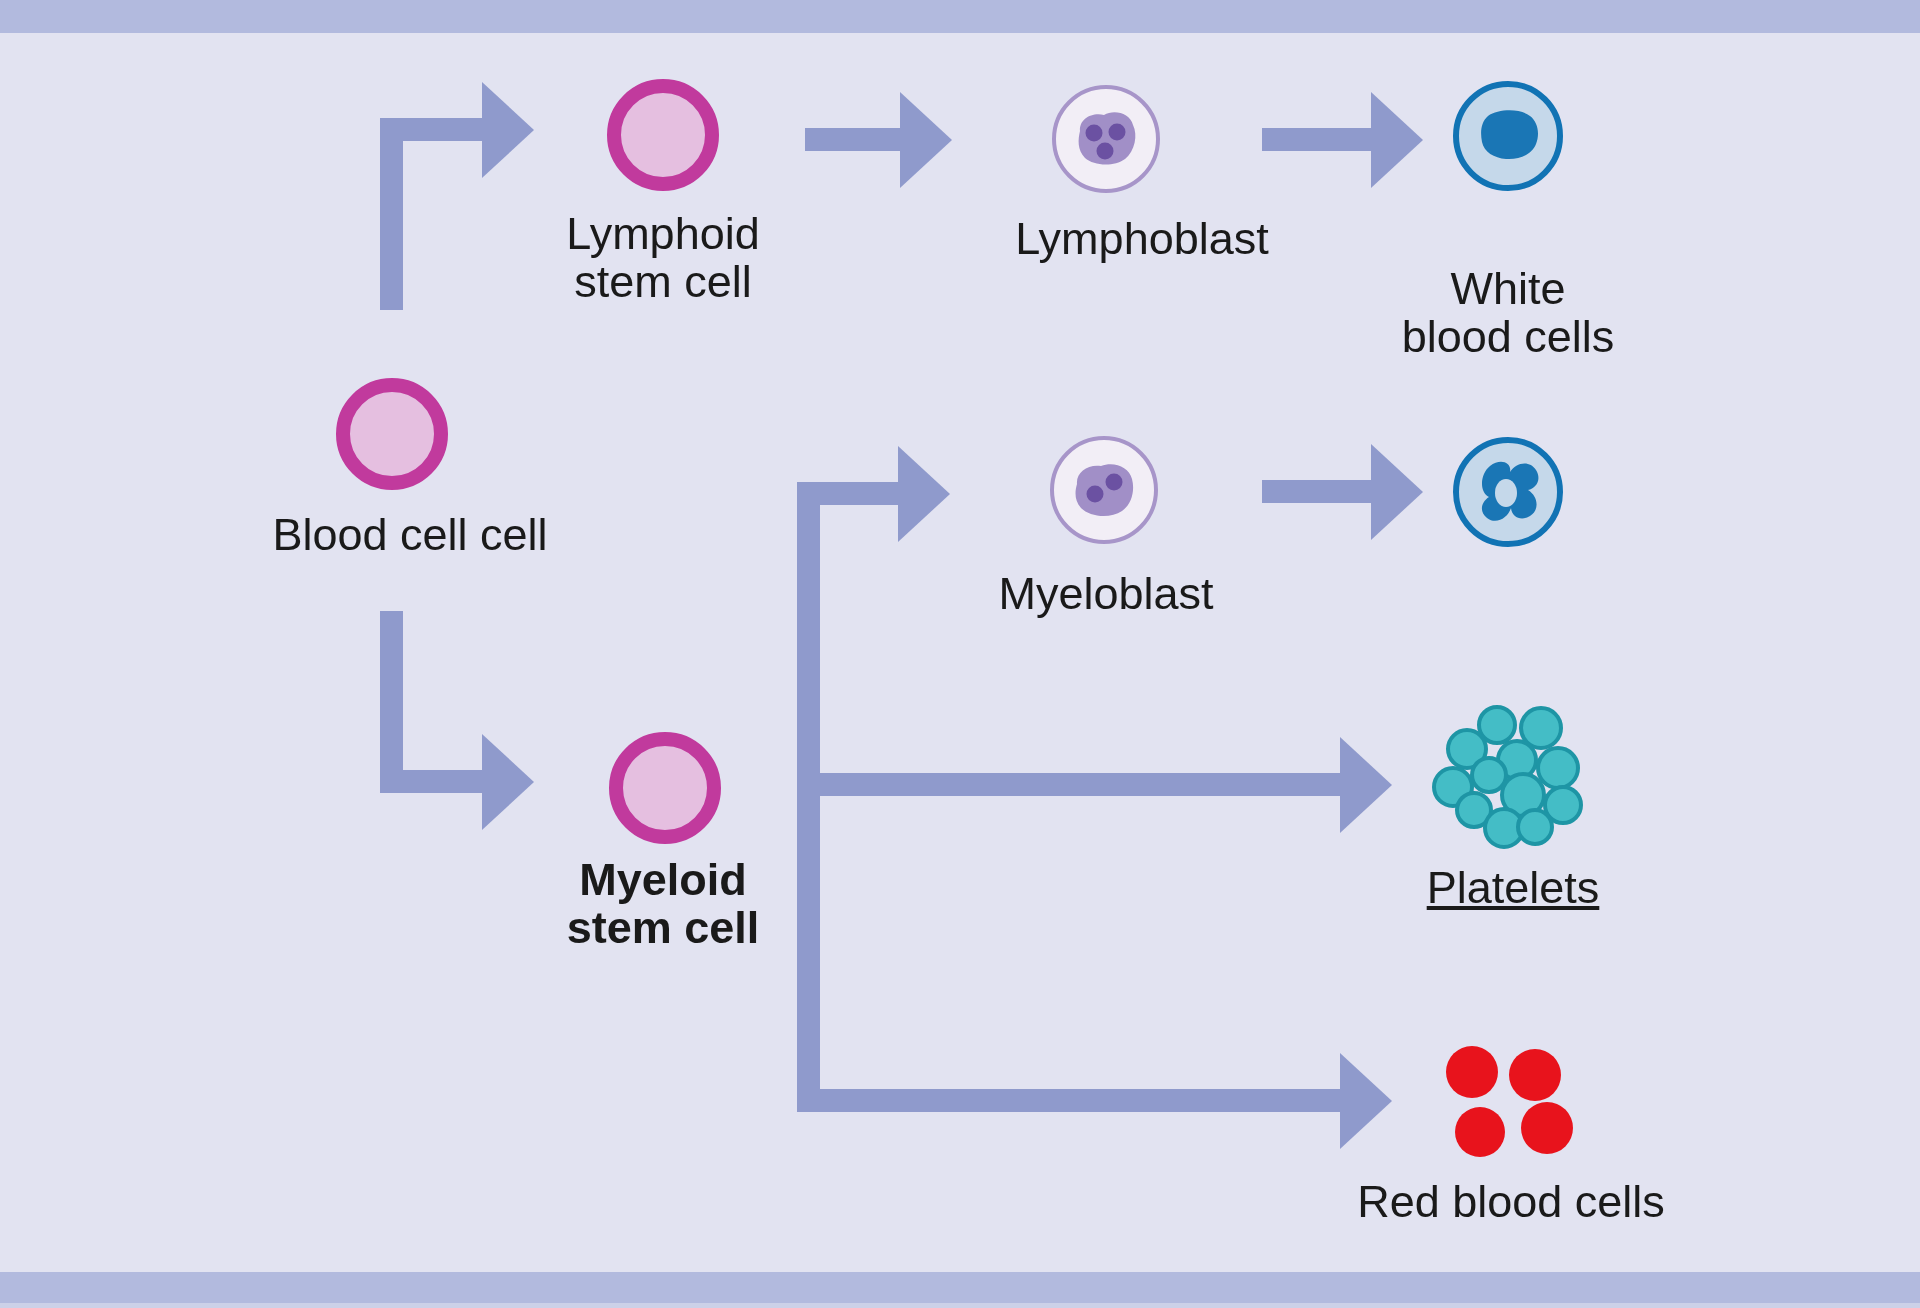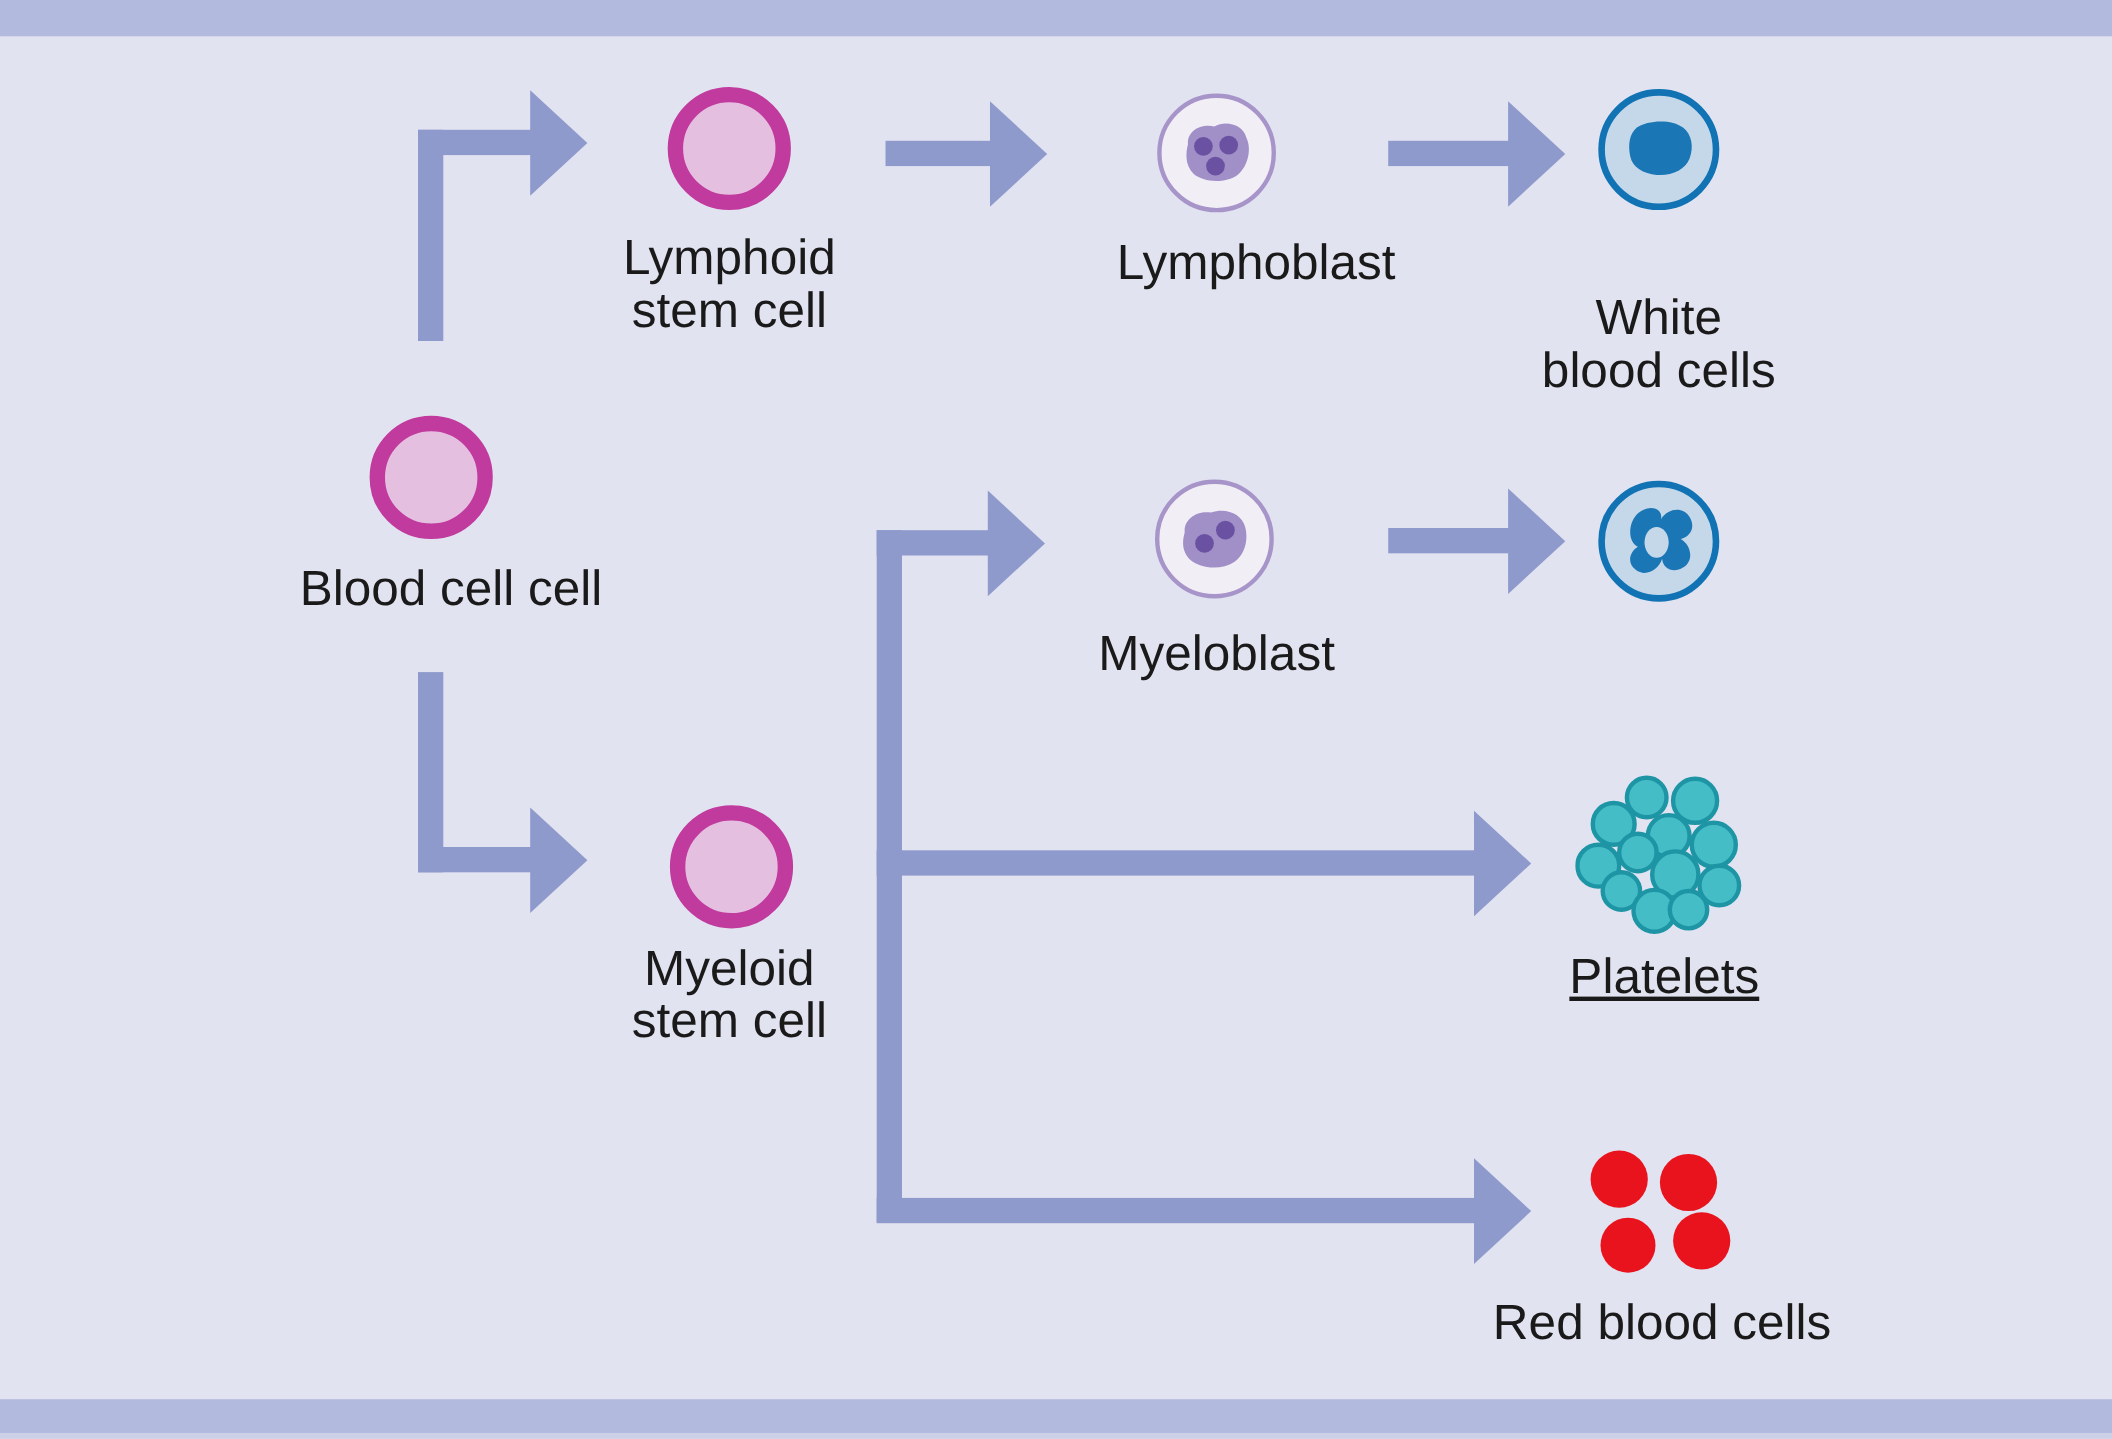--- a/index.html
+++ b/index.html
@@ -81,21 +81,21 @@
   <circle cx="60" cy="60" r="49" class="stem-fill stem-ring" stroke-width="14"></circle>
 </svg>
 <div class="label" style="left:663px;top:210px;">
   <div>Lymphoid</div>
   <div>stem cell</div>
 </div>
 
 <svg class="node" style="left:605px;top:728px;" width="120" height="120" viewBox="0 0 120 120">
   <circle cx="60" cy="60" r="49" class="stem-fill stem-ring" stroke-width="14"></circle>
 </svg>
-<div class="label" style="left:663px;top:856px;">
+<div class="label" style="left:663px;top:856px;font-weight:bold;">
   <div>Myeloid</div>
   <div>stem cell</div>
 </div>
 
 <svg class="node" style="left:1046px;top:79px;" width="120" height="120" viewBox="0 0 120 120">
   <circle cx="60" cy="60" r="52" class="blast-body" stroke-width="4"></circle>
   <path class="blast-nucleus" d="M34,52 C33,40 46,33 58,36 C68,30 84,34 87,46 C92,56 89,72 79,80 C68,88 48,87 39,79 C31,71 32,60 34,52 Z"></path>
   <circle cx="48" cy="54" r="8.5" class="blast-dot"></circle>
   <circle cx="71" cy="53" r="8.5" class="blast-dot"></circle>
   <circle cx="59" cy="72" r="8.5" class="blast-dot"></circle>

